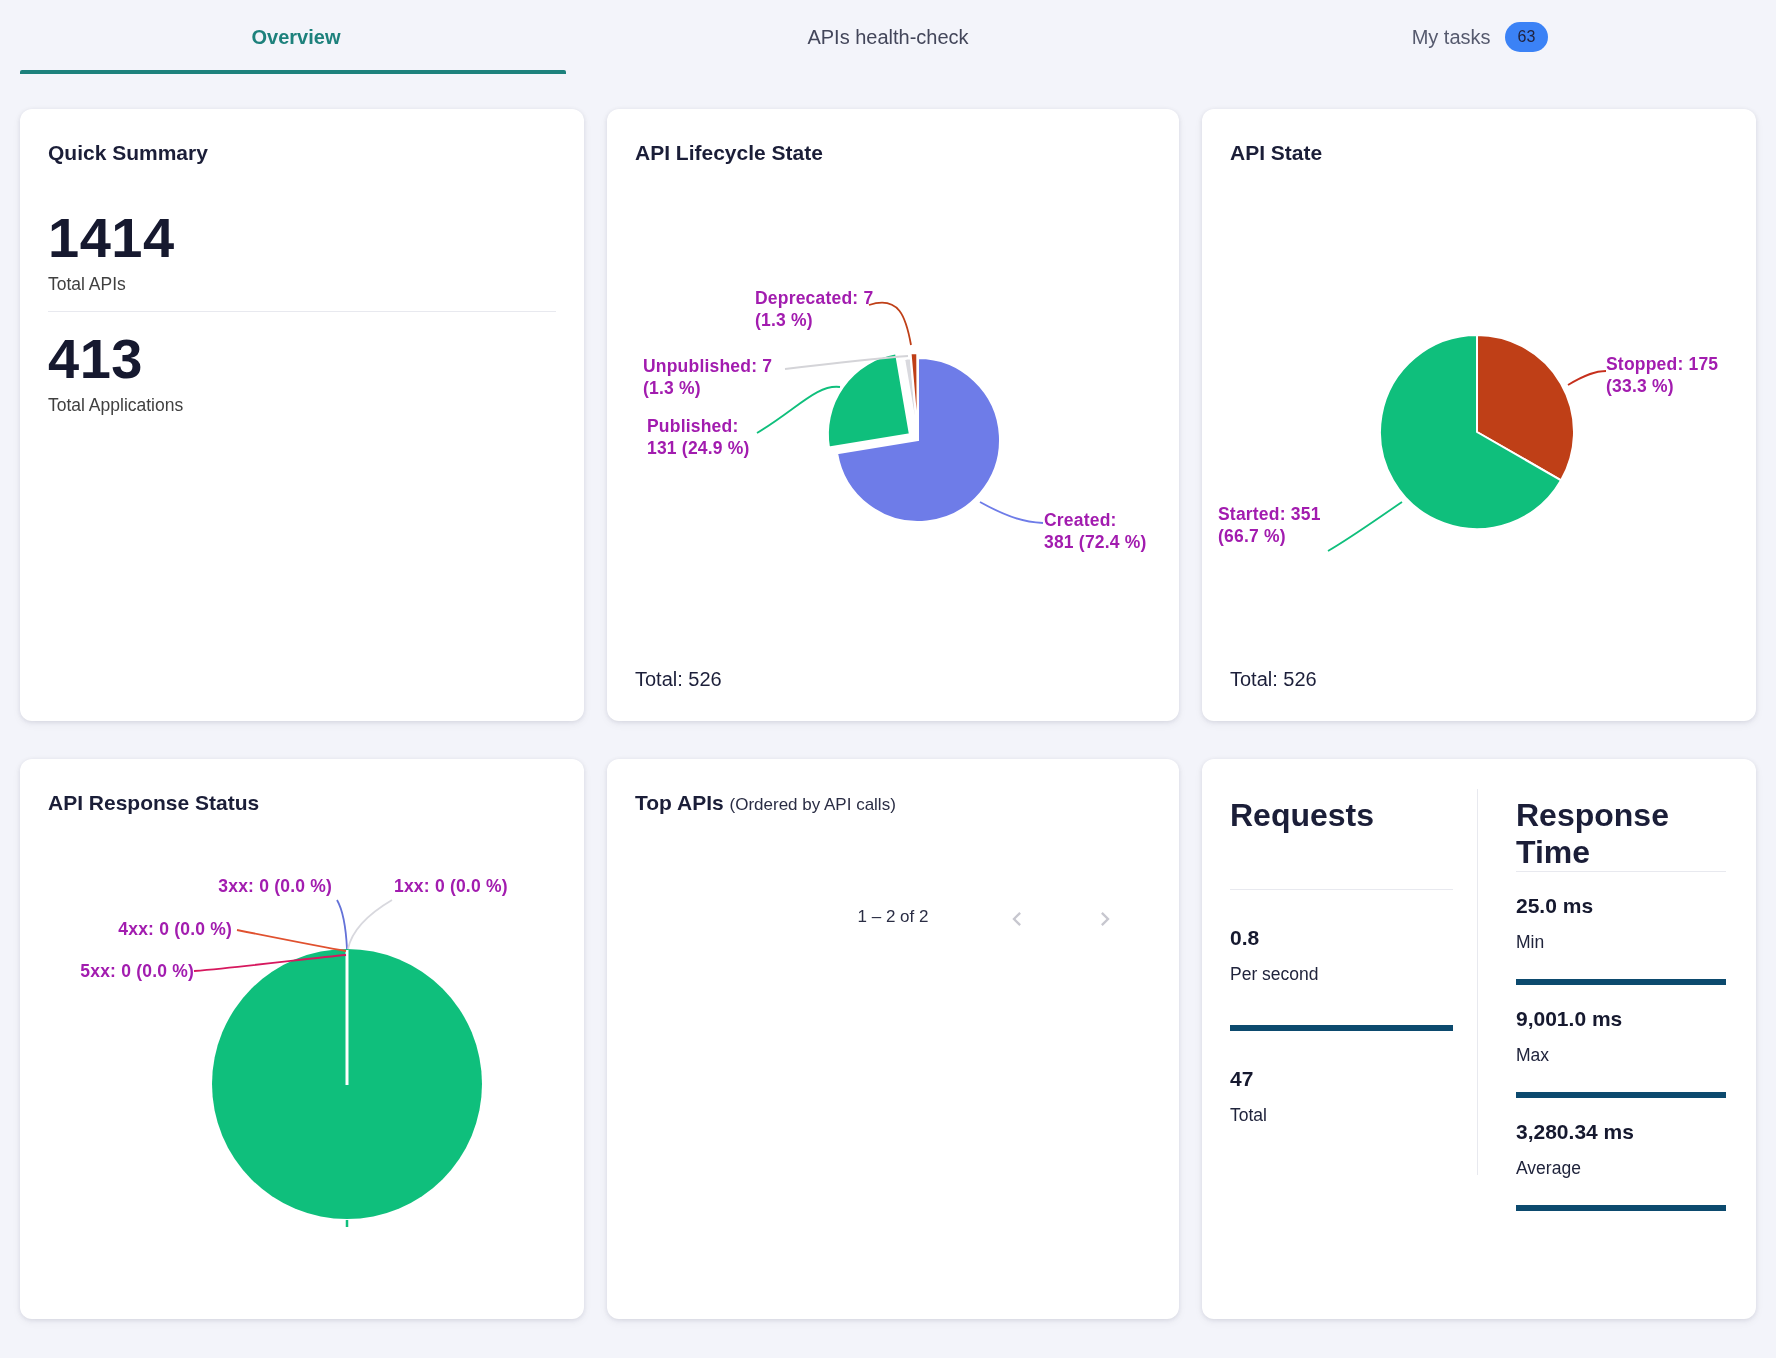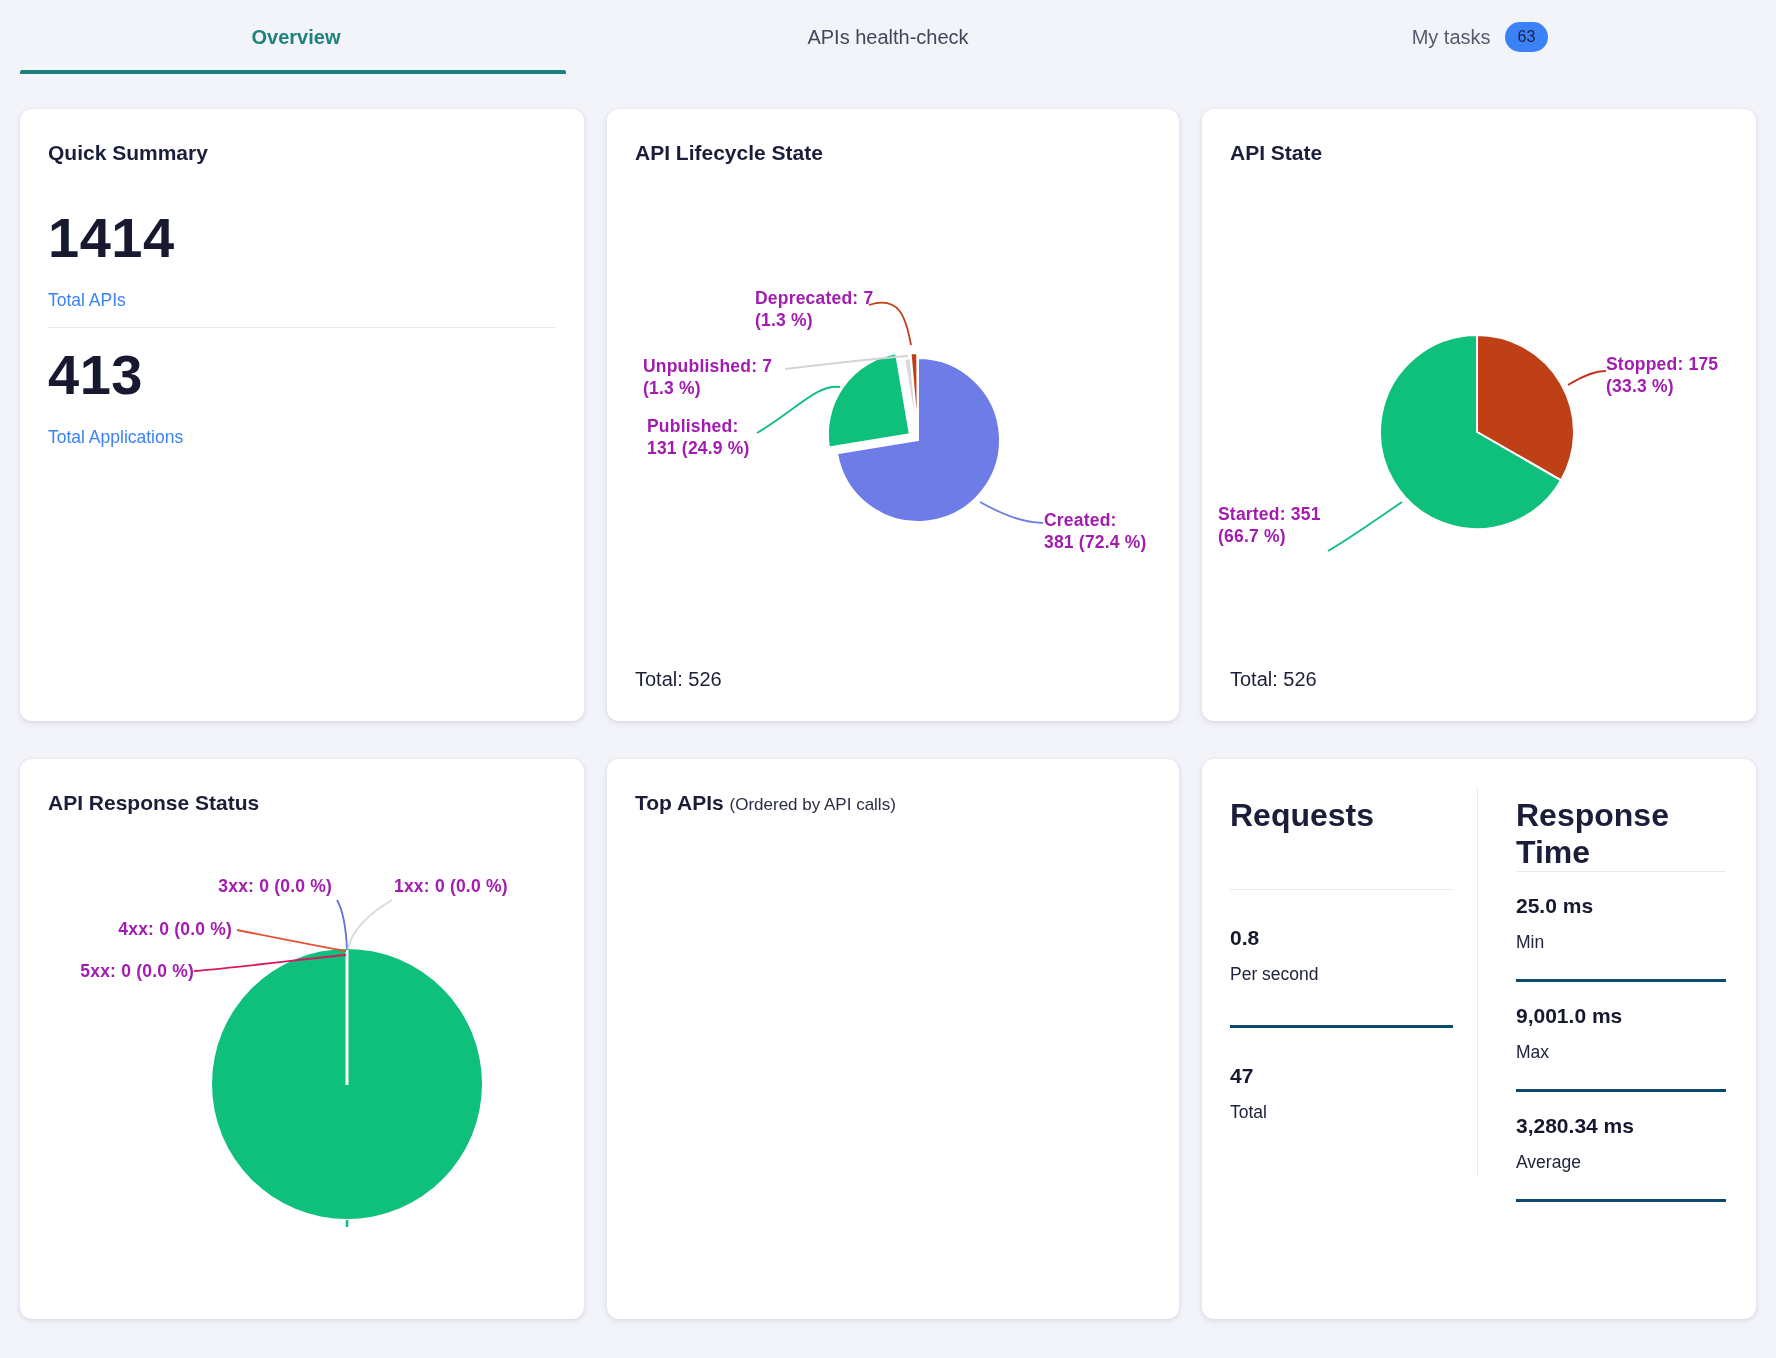--- a/index.html
+++ b/index.html
@@ -59,21 +59,21 @@
   .card {
     background:#ffffff; border-radius:12px; position:relative;
     box-shadow:0 1px 4px rgba(25,28,55,0.10), 0 3px 10px rgba(25,28,55,0.05);
   }
   .card-title { position:absolute; left:28px; top:32px; font-size:21px; font-weight:700; color:#1b1e38; }
   .card-title .subtitle { font-weight:400; font-size:17px; color:#2a2d44; }
   .card-total { position:absolute; left:28px; bottom:30px; font-size:20px; color:#1c1f3a; }
   
   .qs-body { position:absolute; left:28px; right:28px; top:96px; }
   .qs-value { font-size:56px; font-weight:800; color:#16192f; letter-spacing:0.5px; }
-  .qs-label { font-size:17.5px; color:#3b82f6; margin-top:20px; }
+  .qs-label { font-size:17.5px; color:#404040; margin-top:4px; }
   .qs-divider { height:1px; background:#e8e9ef; margin-top:16px; }
   .qs-block2 { margin-top:14px; }
   
   .chart-area { position:absolute; inset:0; }
   .chart-area svg { position:absolute; left:0; top:0; }
   .pie-label {
     position:absolute; font-size:17.5px; font-weight:700; color:#a21caf;
     line-height:1.28; letter-spacing:0.2px;
   }
   .pie-label.nowrap { white-space:nowrap; }
@@ -102,21 +102,21 @@
   .col-api { padding-left:30px; width:62%; }
   .col-hits { width:38%; }
   .api-link { color:#1d7a73; cursor:pointer; }
   
   .metrics { position:absolute; inset:0; display:flex; padding:0 0 0 28px; }
   .mcol { display:flex; flex-direction:column; }
   .mcol.left { width:247px; padding-right:24px; }
   .mcol.right { flex:1; border-left:1px solid #e8e9ef; padding-left:38px; margin-top:30px; height:386px; padding-right:30px; }
   .mcol.left { margin-top:30px; }
   .m-title { font-size:32px; font-weight:700; color:#1b1e38; padding-top:8px; height:101px; border-bottom:1px solid #e8e9ef; }
-  .m-stat { border-bottom:3px solid #0c4a6e; }
+  .m-stat { border-bottom:6px solid #0c4a6e; }
   .m-value { font-size:21px; font-weight:700; color:#16192f; }
   .m-label { font-size:17.5px; color:#20243c; margin-top:14px; }
   .mcol.left .m-stat { padding:36px 0 40px; }
   .mcol.left .m-stat.last { border-bottom:none; }
   .mcol.right .m-stat { padding:22px 0 26px; }
 </style>
 </head>
 <body>
 
 <div class="tabbar">
@@ -220,20 +220,37 @@
         <div class="pie-label nowrap" style="right:352px; top:159px;">4xx: 0 (0.0 %)</div>
         <div class="pie-label nowrap" style="right:390px; top:201px;">5xx: 0 (0.0 %)</div>
       </div>
     </div>
 
     <div class="card">
       <div class="card-title">
         <span>Top APIs</span>
         <span class="subtitle"> <span>(Ordered by API calls)</span></span>
       </div>
+      <div class="ta-pagination">
+        <span class="ta-range">1 – 2 of 2</span>
+        <button class="pg-btn pg-prev">
+          <span style="display:flex;">
+            <svg width="28" height="28" viewBox="0 0 24 24" fill="#c7c7cf">
+                <path d="M15.4 7.4 14 6l-6 6 6 6 1.4-1.4L10.8 12z"></path>
+              </svg>
+          </span>
+        </button>
+        <button class="pg-btn pg-next">
+          <span style="display:flex;">
+            <svg width="28" height="28" viewBox="0 0 24 24" fill="#c7c7cf">
+                <path d="M8.6 16.6 10 18l6-6-6-6-1.4 1.4 4.6 4.6z"></path>
+              </svg>
+          </span>
+        </button>
+      </div>
     </div>
 
     <div class="card">
       <div class="metrics">
         <div class="mcol left">
           <div class="m-title">Requests</div>
           <div class="m-stat">
             <div class="m-value">0.8</div>
             <div class="m-label">Per second</div>
           </div>

